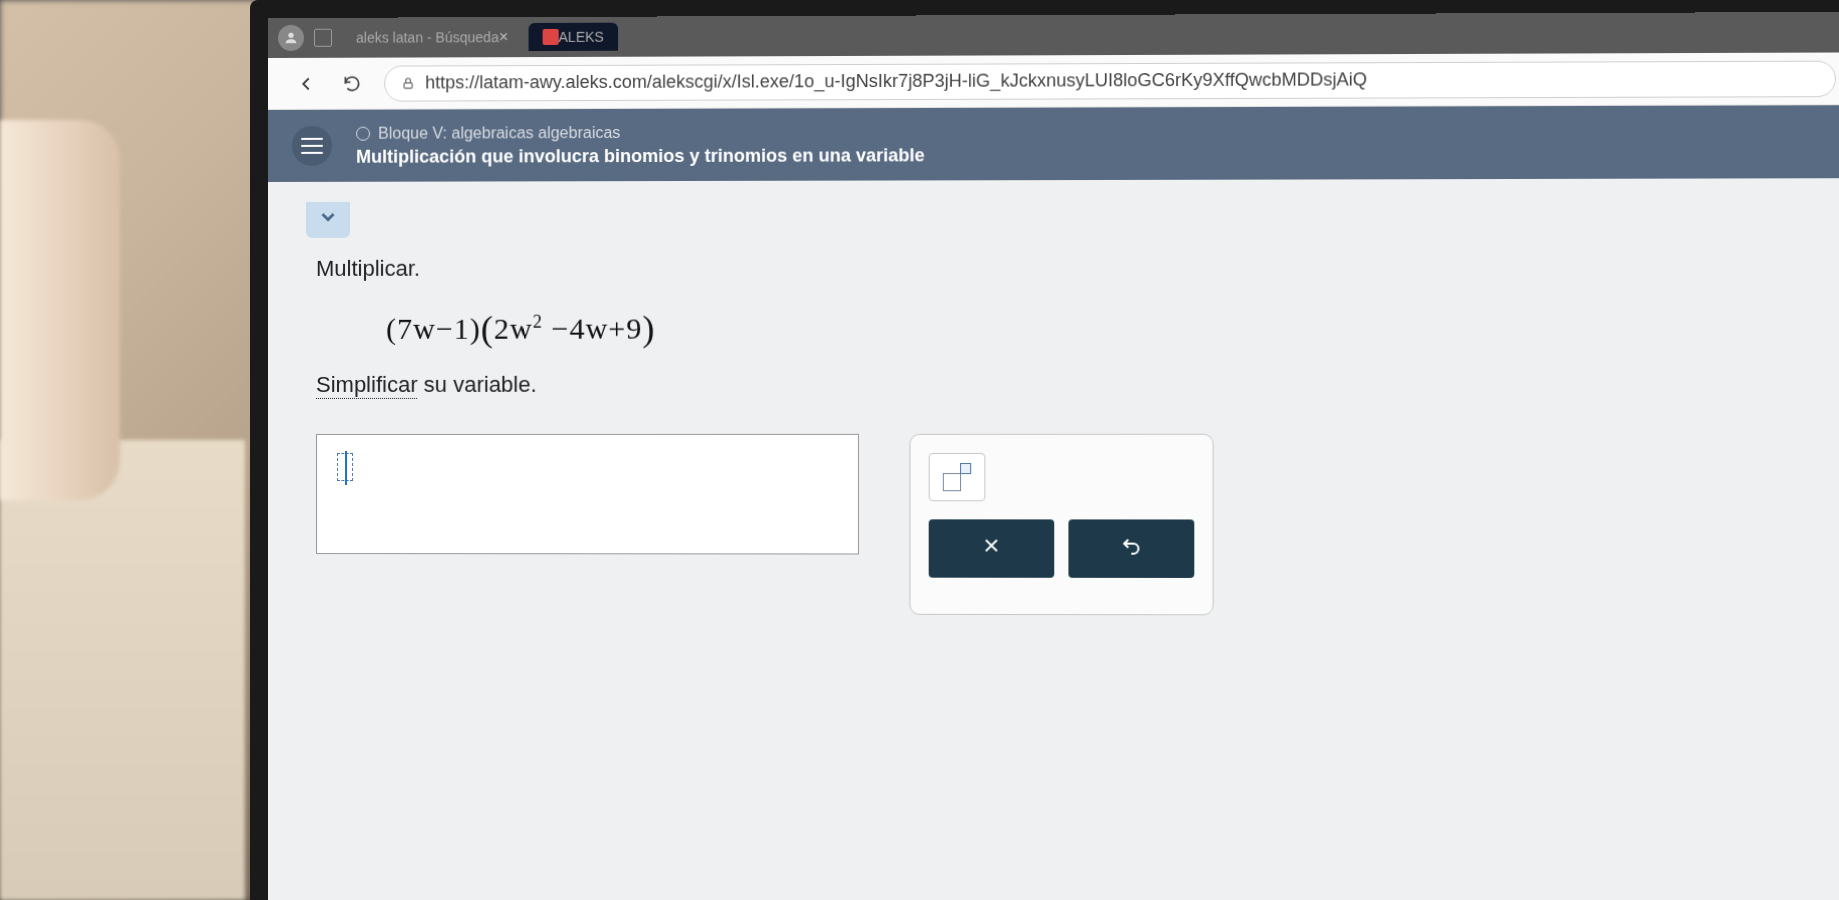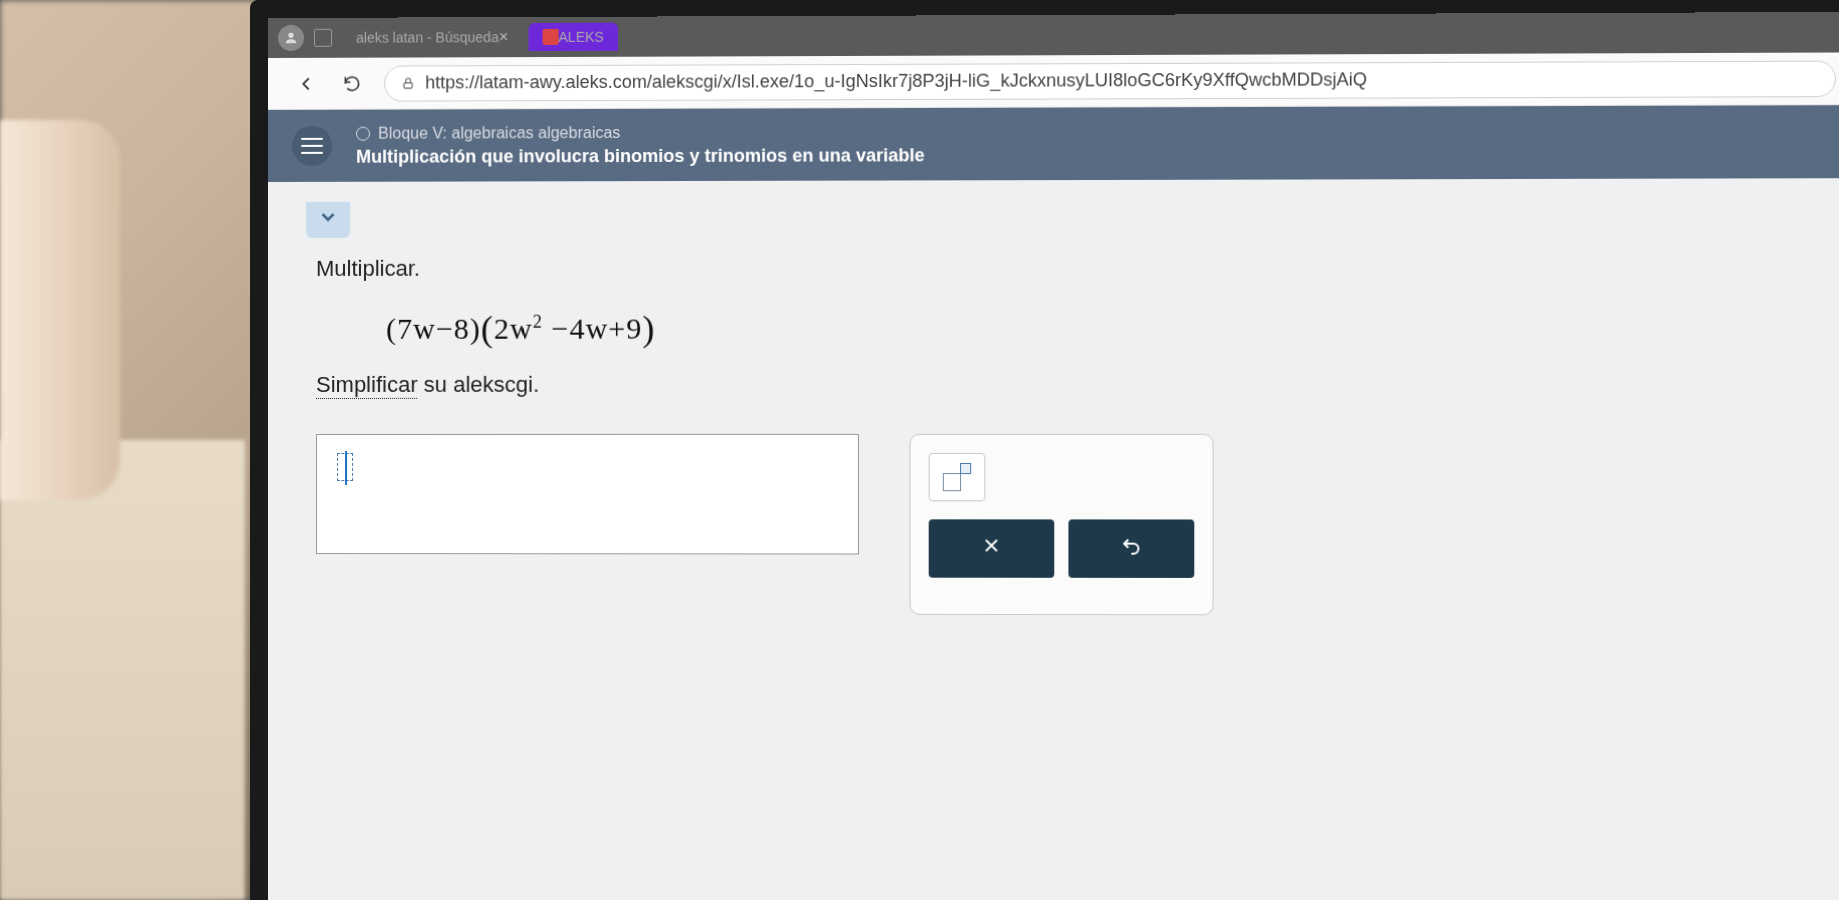--- a/index.html
+++ b/index.html
@@ -73,21 +73,21 @@
       align-items: center;
     }
     .tab {
       padding: 6px 14px;
       border-radius: 6px 6px 0 0;
       display: flex;
       align-items: center;
       gap: 0;
     }
     .tab-close { font-size: 16px; color: #bbb; cursor: pointer; }
-    .tab-active { background: #6d28d9; }
+    .tab-active { background: #0f172a; }
     
     .url-bar {
       height: 52px;
       background: #fafafa;
       display: flex;
       align-items: center;
       padding: 0 24px;
       gap: 18px;
       border-bottom: 1px solid #e0e0e0;
     }
@@ -366,25 +366,25 @@
         <span class="chevron">
           <svg viewBox="0 0 24 24" width="22" height="22" fill="none" stroke="#4a6a8a" stroke-width="3">
               <path d="M6 9l6 6 6-6"></path>
             </svg>
         </span>
       </div>
 
       <div class="prompt-text">Multiplicar.</div>
 
       <div class="expression">
-        <span>(</span><span>7w−8</span><span>)</span><span class="large-paren">(</span><span>2w</span><sup>2</sup><span> −4w+9</span><span class="large-paren">)</span>
+        <span>(</span><span>7w−1</span><span>)</span><span class="large-paren">(</span><span>2w</span><sup>2</sup><span> −4w+9</span><span class="large-paren">)</span>
       </div>
 
       <div class="simplify-line">
-        <span class="dotted-under">Simplificar</span><span> su alekscgi.</span>
+        <span class="dotted-under">Simplificar</span><span> su variable.</span>
       </div>
 
       <div class="answer-row">
         <div class="answer-box">
           <span class="cursor-box">
             <span class="cursor-line"></span>
           </span>
         </div>
 
         <div class="tools-panel">

